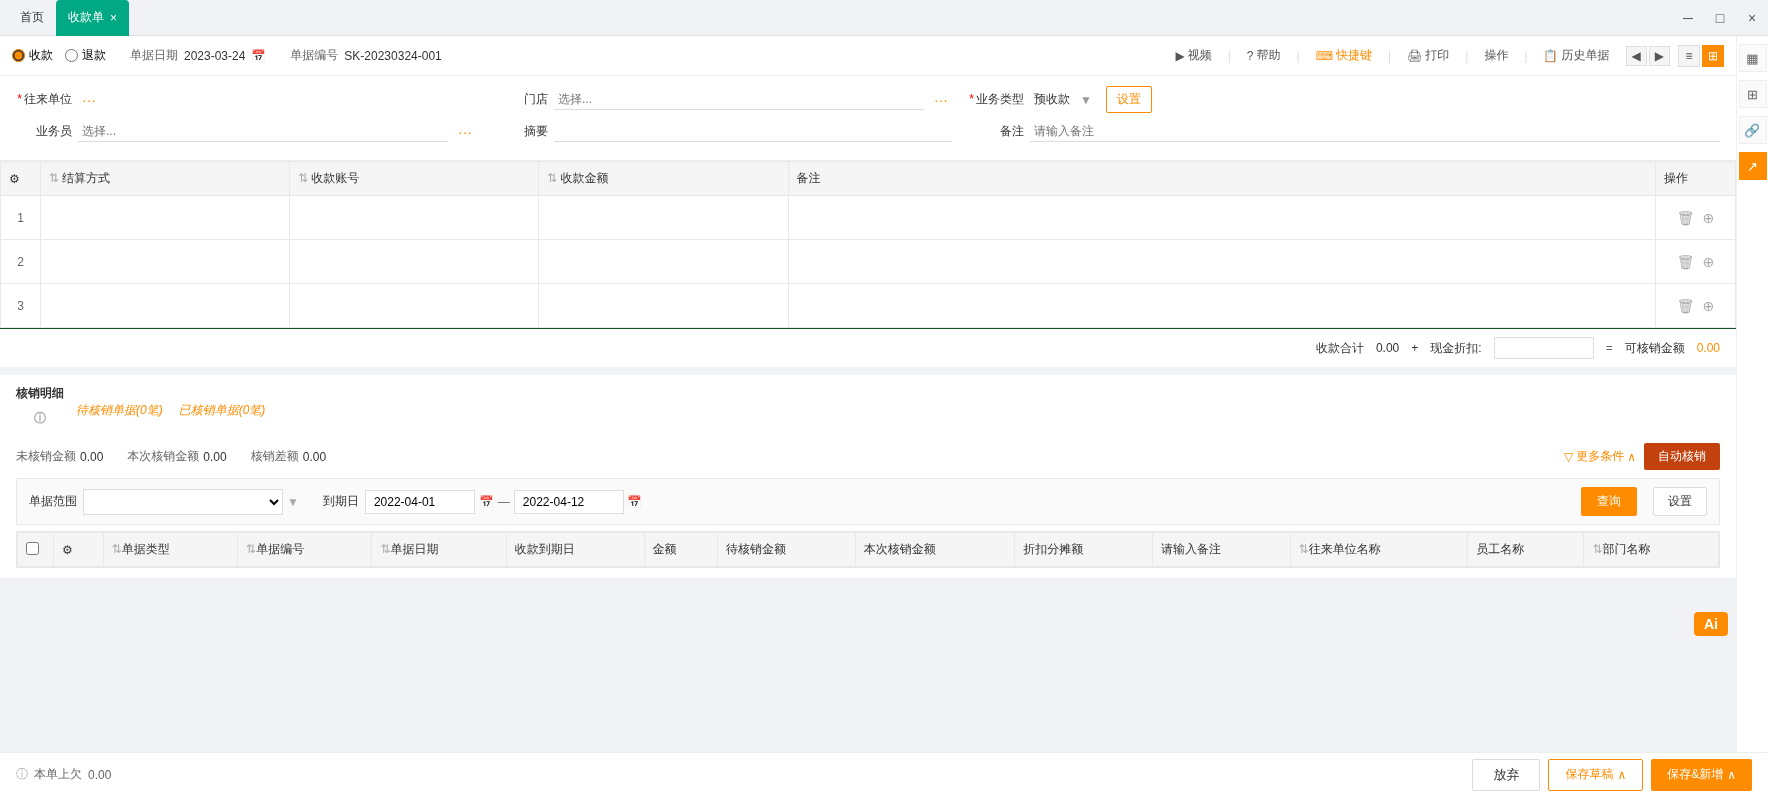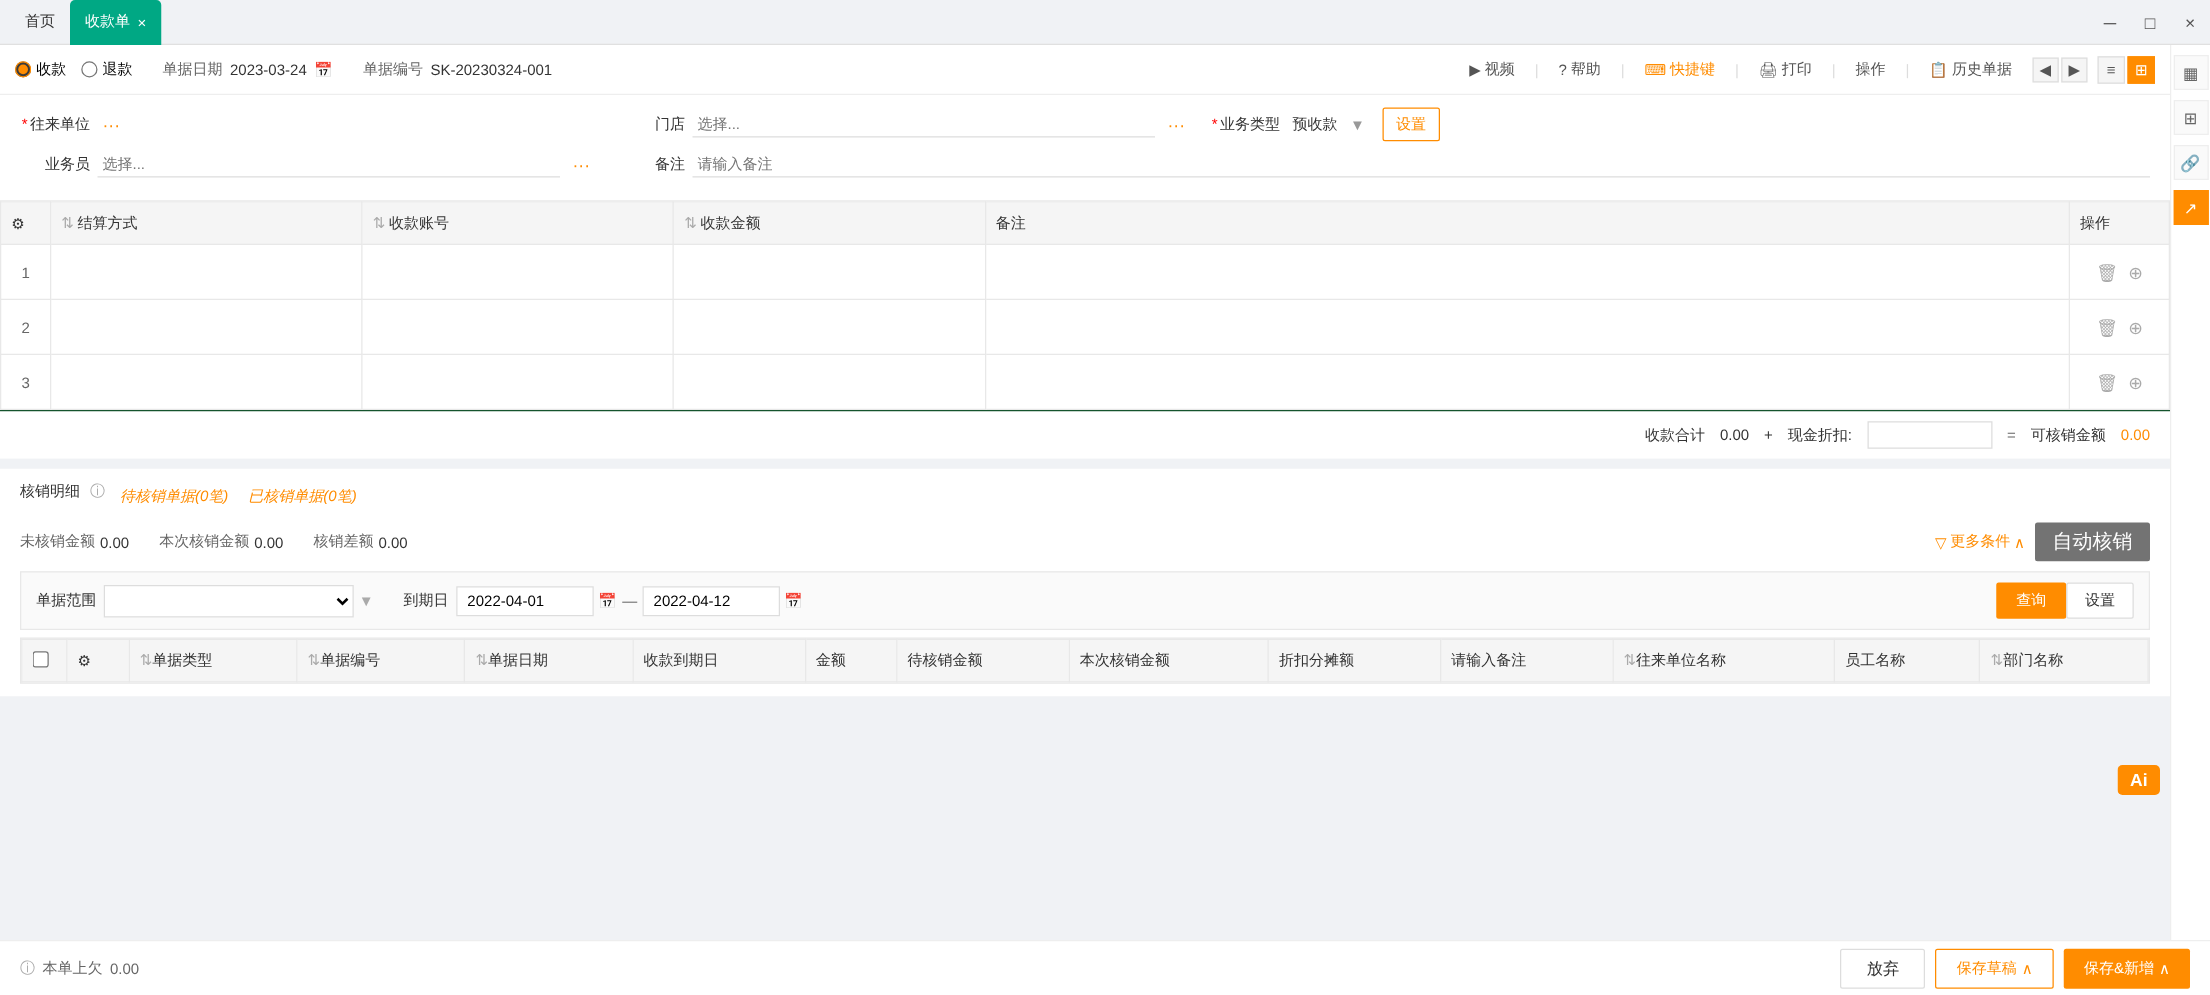--- a/index.html
+++ b/index.html
@@ -88,38 +88,38 @@
       width: 100px; border: 1px solid #ddd; outline: none; padding: 3px 6px; font-size: 12px;
     }
     .summary-value { color: #ff8c00; font-weight: 500; }
     .equals-sign { color: #666; }
 
     
     .section-divider { height: 8px; background: #f0f2f5; }
 
     
     .verification-section { background: #fff; padding: 10px 16px; }
-    .section-title { font-size: 14px; font-weight: 400; color: #333; margin-bottom: 8px; display: flex; align-items: center; gap: 8px; }
+    .section-title { font-size: 14px; font-weight: 700; color: #333; margin-bottom: 8px; display: flex; align-items: center; gap: 8px; flex-direction: column; }
     .section-title .info-icon { color: #aaa; cursor: pointer; font-size: 12px; }
     .tab-links { display: flex; gap: 0; }
     .tab-link {
       color: #ff8c00; cursor: pointer; padding: 2px 0; font-size: 12px; margin-right: 16px;
       text-decoration: none; border-bottom: none; font-style: italic;
     }
 
     
     .stats-row { display: flex; align-items: center; gap: 24px; margin: 8px 0; color: #333; }
     .stats-row .stat-item { display: flex; align-items: center; gap: 4px; }
     .stats-row .stat-label { color: #666; }
     .stats-row .stat-value { color: #333; }
     .filter-actions { margin-left: auto; display: flex; align-items: center; gap: 8px; }
     .filter-btn { display: flex; align-items: center; gap: 3px; color: #ff8c00; cursor: pointer; font-size: 12px; }
     .auto-verify-btn {
-      padding: 5px 14px; background: #737373; color: #fff; border: none; cursor: pointer;
-      border-radius: 2px; font-size: 16px;
+      padding: 5px 14px; background: #c2410c; color: #fff; border: none; cursor: pointer;
+      border-radius: 2px; font-size: 12px;
     }
     .filter-field { display: flex; align-items: center; gap: 6px; }
     .filter-label { color: #333; white-space: nowrap; }
     .filter-select {
       border: 1px solid #ddd; padding: 4px 8px; outline: none; font-size: 12px;
       background: #fff; min-width: 200px;
     }
     .filter-input {
       border: 1px solid #ddd; padding: 4px 8px; outline: none; font-size: 12px;
       background: #fff; width: 110px;
@@ -294,20 +294,24 @@
       <span style="color:#333; padding: 3px 4px;">预收款</span>
       <span class="dropdown-arrow">▼</span>
       <button style="margin-left:8px; padding:4px 10px; background:#fff; border:1px solid #ff8c00; color:#ff8c00; cursor:pointer; border-radius:2px; font-size:12px;">设置</button>
     </div>
   </div>
   <div class="form-row">
     <div class="form-field" style="max-width:460px;">
       <span class="field-label">业务员</span>
       <input class="form-input" type="text" placeholder="选择..." style="">
       <span class="dots-btn">···</span>
+    </div>
+    <div class="form-field" style="max-width:460px;">
+      <span class="field-label">摘要</span>
+      <input class="form-input" type="text" style="">
     </div>
     <div class="form-field">
       <span class="field-label">备注</span>
       <input class="form-input" type="text" placeholder="请输入备注" style="">
     </div>
   </div>
 </div>
 
 <div class="table-container">
   <table class="data-table">
@@ -442,21 +446,21 @@
     <div class="filter-field date-range">
       <span class="filter-label">到期日</span>
       <div style="display:flex; align-items:center; gap:4px;">
         <input class="filter-input" type="text" value="2022-04-01" style="">
         <span style="color:#aaa; cursor:pointer;">📅</span>
         <span class="date-sep">—</span>
         <input class="filter-input" type="text" value="2022-04-12" style="">
         <span style="color:#aaa; cursor:pointer;">📅</span>
       </div>
     </div>
-    <div style="margin-left:auto; display:flex; gap:0;padding-left:35px;">
+    <div style="margin-left:auto; display:flex; gap:16px;padding-left:35px;">
       <button class="query-btn">查询</button>
       <button class="settings-btn2">设置</button>
     </div>
   </div>
 
   <div class="bottom-table-container">
     <table class="bottom-table">
       <thead>
         <tr>
           <th class="checkbox-th">

